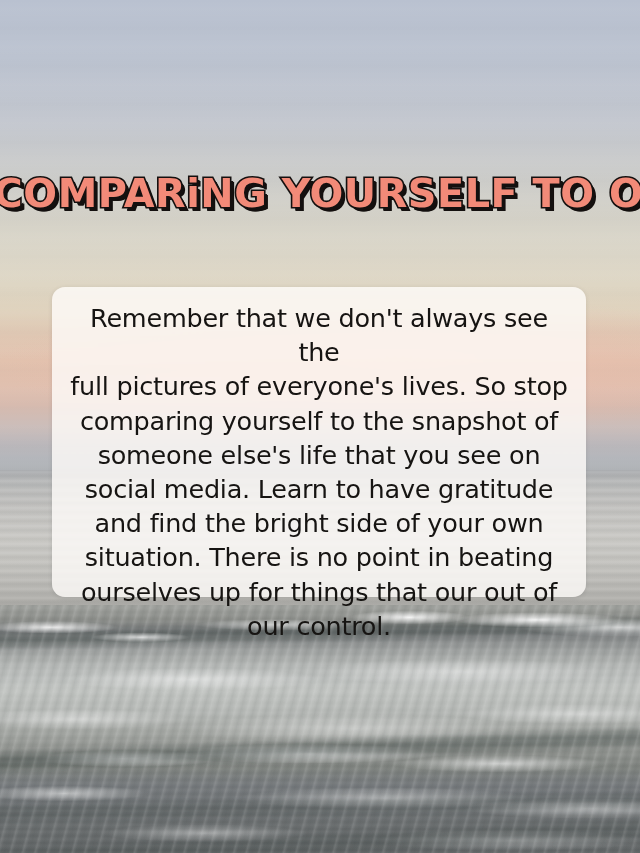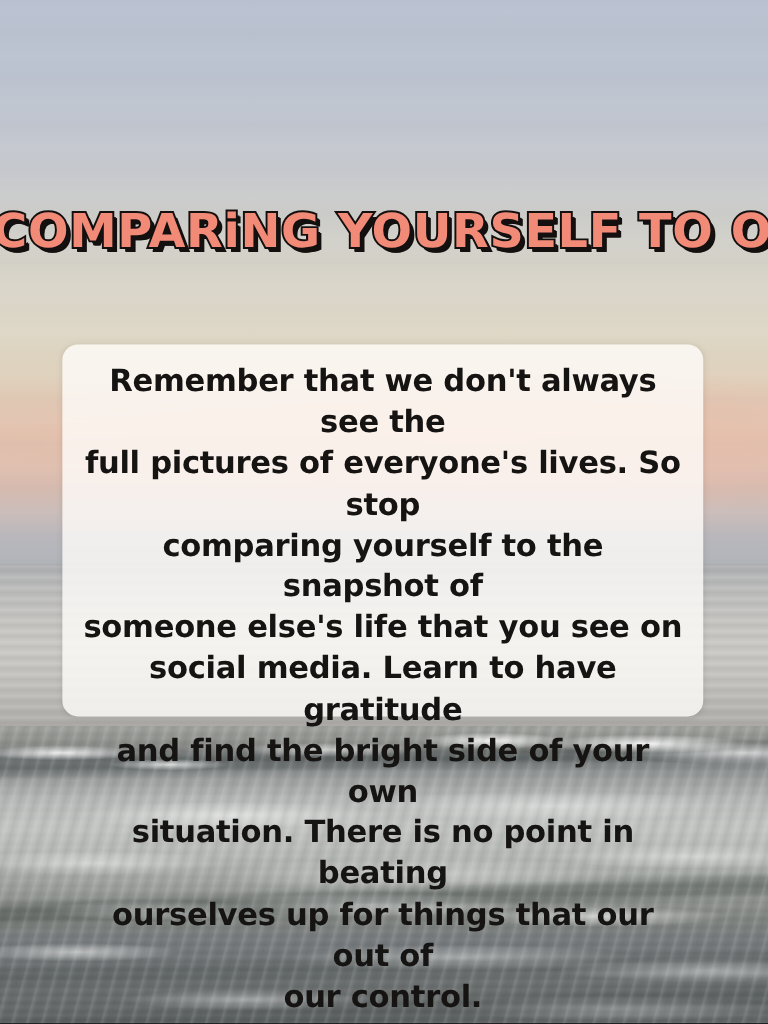--- a/index.html
+++ b/index.html
@@ -196,21 +196,21 @@
     backdrop-filter: blur(1px);
     box-shadow: 0 1px 5px rgba(0,0,0,0.10);
     display: flex;
     align-items: flex-start;
     justify-content: center;
   }
   .quote-text {
     width: 100%;
     text-align: center;
     font-family: "DejaVu Sans", sans-serif;
-    font-weight: 700;
+    font-weight: 400;
     font-size: 25.5px;
     line-height: 34.2px;
     letter-spacing: -0.25px;
     color: #161412;
     white-space: pre-line;
   }
 </style>
 </head>
 <body>
 

